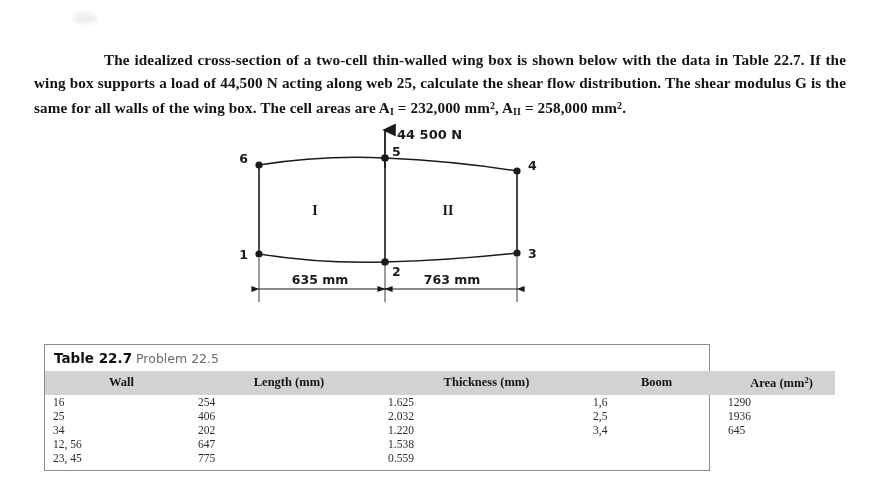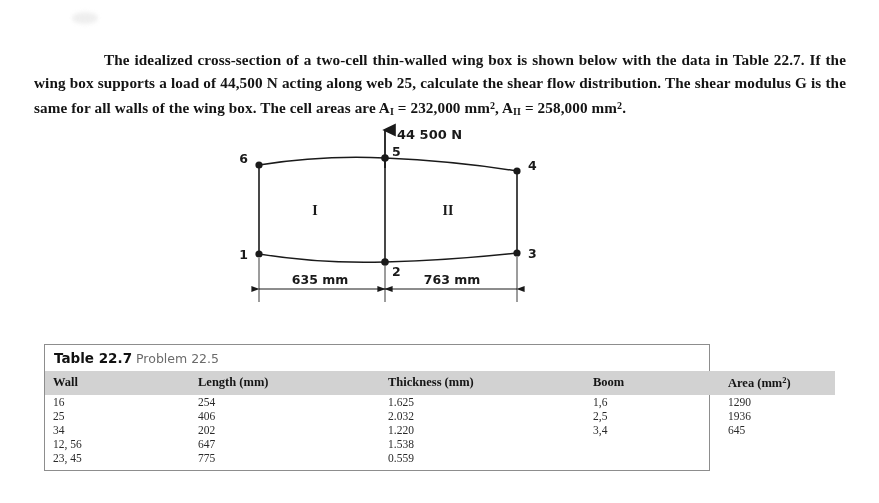--- a/index.html
+++ b/index.html
@@ -115,21 +115,21 @@
     border-collapse: collapse;
     width: 100%;
     table-layout: fixed;
     font-family: "Liberation Serif", serif;
   }
   table.data th {
     background: #d2d2d2;
     color: #151515;
     font-size: 12.5px;
     font-weight: 700;
-    text-align: left;
+    text-align: center;
     padding: 4px 0 4px 8px;
     border: none;
   }
   table.data th sup { font-size: .68em; vertical-align: .45em; }
   table.data td {
     font-size: 11.5px;
     color: #2a2a2a;
     padding: 1px 0 1px 8px;
     border: none;
     white-space: nowrap;

